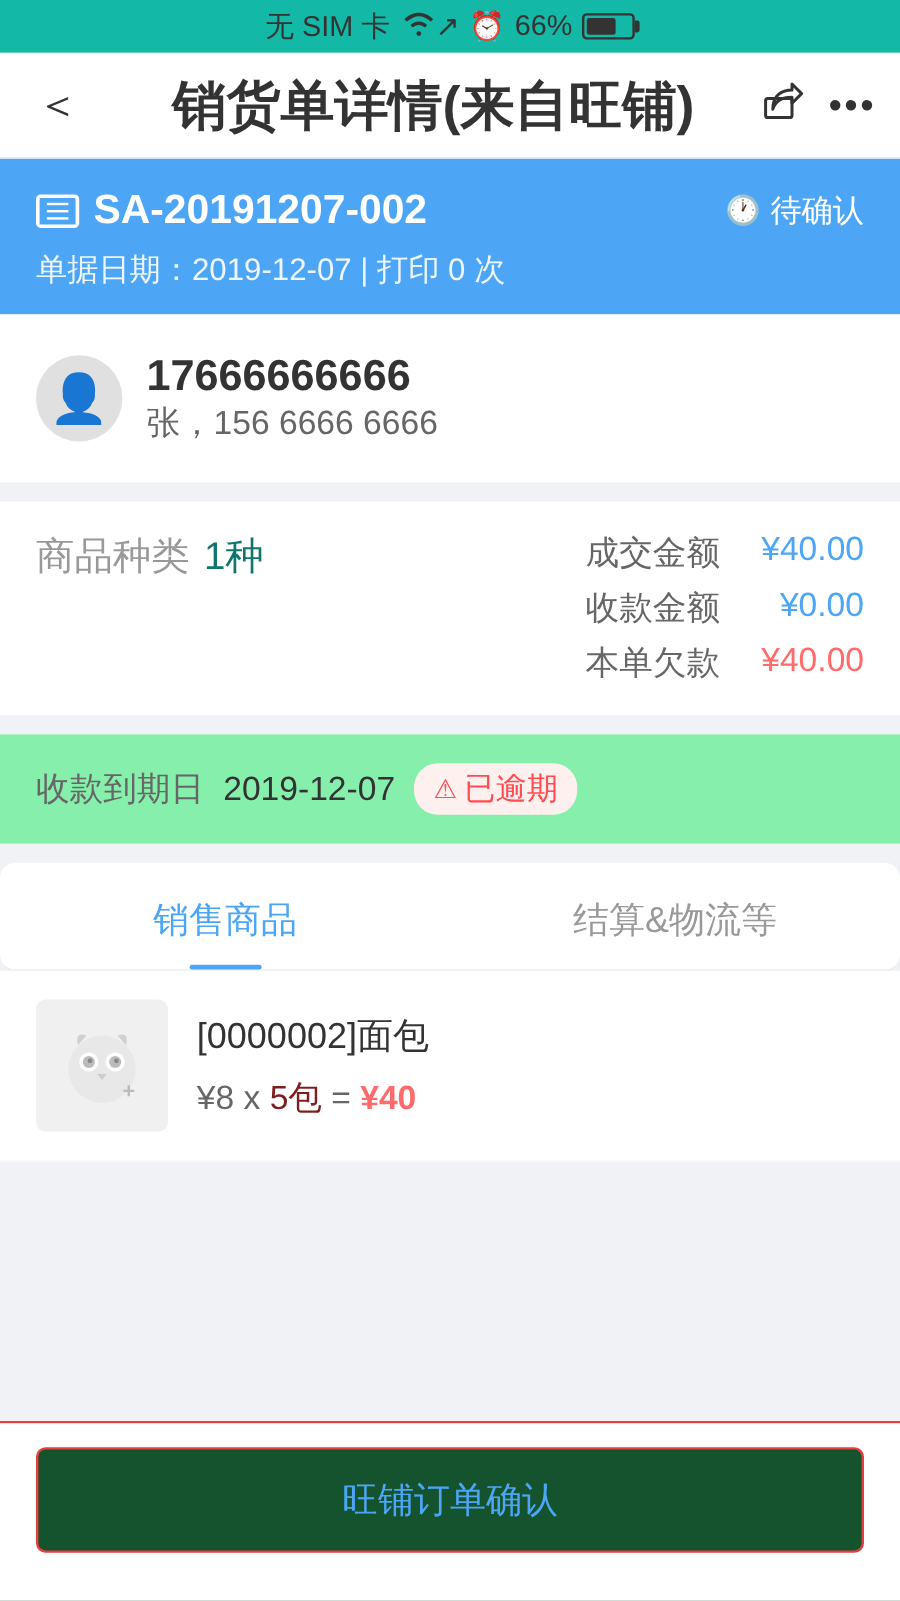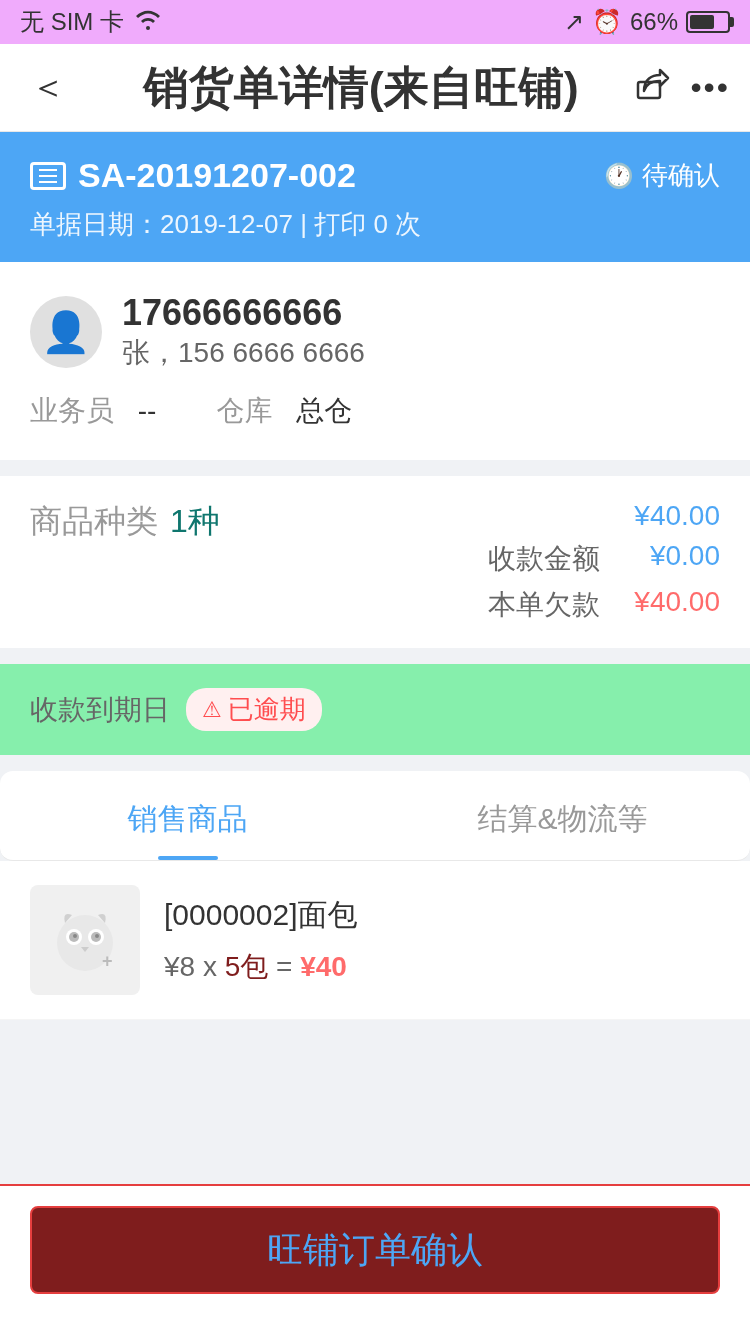--- a/index.html
+++ b/index.html
@@ -8,25 +8,25 @@
       width: 750px;
       min-height: 1334px;
       font-family: -apple-system, "PingFang SC", "Helvetica Neue", sans-serif;
       background: #f0f2f5;
       font-size: 28px;
       color: #333;
     }
 
     
     .status-bar {
-      background: #f0abfc;
+      background: #14b8a6;
       height: 44px;
       display: flex;
       align-items: center;
-      justify-content: space-between;
+      justify-content: center;
       padding: 0 20px;
       font-size: 24px;
       font-weight: 500;
     }
     .status-bar-left { display: flex; align-items: center; gap: 10px; }
     .status-bar-center { font-size: 28px; font-weight: 600; }
     .status-bar-right { display: flex; align-items: center; gap: 8px; font-size: 24px; }
     .battery-icon {
       width: 44px; height: 22px; border: 2px solid #333; border-radius: 4px; position: relative; display: inline-flex; align-items: center; padding: 2px;
     }
@@ -270,25 +270,25 @@
       position: fixed;
       bottom: 0;
       width: 750px;
       background: #fff;
       padding: 20px 30px 40px;
       border-top: 2px solid #e53e3e;
     }
     .confirm-btn {
       width: 100%;
       height: 88px;
-      background: #7f1d1d;
+      background: #14532d;
       border: 2px solid #e53e3e;
       border-radius: 8px;
       color: #4da6f5;
-      font-size: 36px;
+      font-size: 30px;
       font-weight: 500;
       cursor: pointer;
       display: flex;
       align-items: center;
       justify-content: center;
     }
   </style>
 </head>
 <body>
 
@@ -344,58 +344,48 @@
 <div class="customer-section">
   <div class="customer-row">
     <div class="avatar">
       <span class="avatar-icon">👤</span>
     </div>
     <div>
       <div class="customer-phone">17666666666</div>
       <div class="customer-name">张，156 6666 6666</div>
     </div>
   </div>
-  <div class="customer-details">
-    <div class="detail-item">
-      <span class="detail-label">业务员</span>
-      <span style="margin: 0 8px;"> </span>
-      <span class="detail-value">--</span>
-    </div>
-    <div class="detail-item">
-      <span class="detail-label">仓库</span>
-      <span style="margin: 0 8px;"> </span>
-      <span class="detail-value">总仓</span>
-    </div>
-  </div>
 </div>
 
 <div class="summary-section">
   <div class="summary-row">
     <div class="summary-left">
       <span class="summary-label">商品种类</span>
       <span class="summary-count">1种</span>
     </div>
     <div class="summary-right">
       <div class="amount-row">
+        <span class="amount-label">成交金额</span>
         <span class="amount-value">¥40.00</span>
       </div>
       <div class="amount-row">
         <span class="amount-label">收款金额</span>
         <span class="amount-value">¥0.00</span>
       </div>
       <div class="amount-row">
         <span class="amount-label">本单欠款</span>
         <span class="amount-value red">¥40.00</span>
       </div>
     </div>
   </div>
 </div>
 
 <div class="due-section">
   <span class="due-label">收款到期日</span>
+  <span class="due-date">2019-12-07</span>
   <span class="overdue-badge">
     <span class="overdue-dot">⚠</span>
     <span>已逾期</span>
   </span>
 </div>
 
 <div class="tabs">
   <div class="tab active">
     <span>销售商品</span>
   </div>

